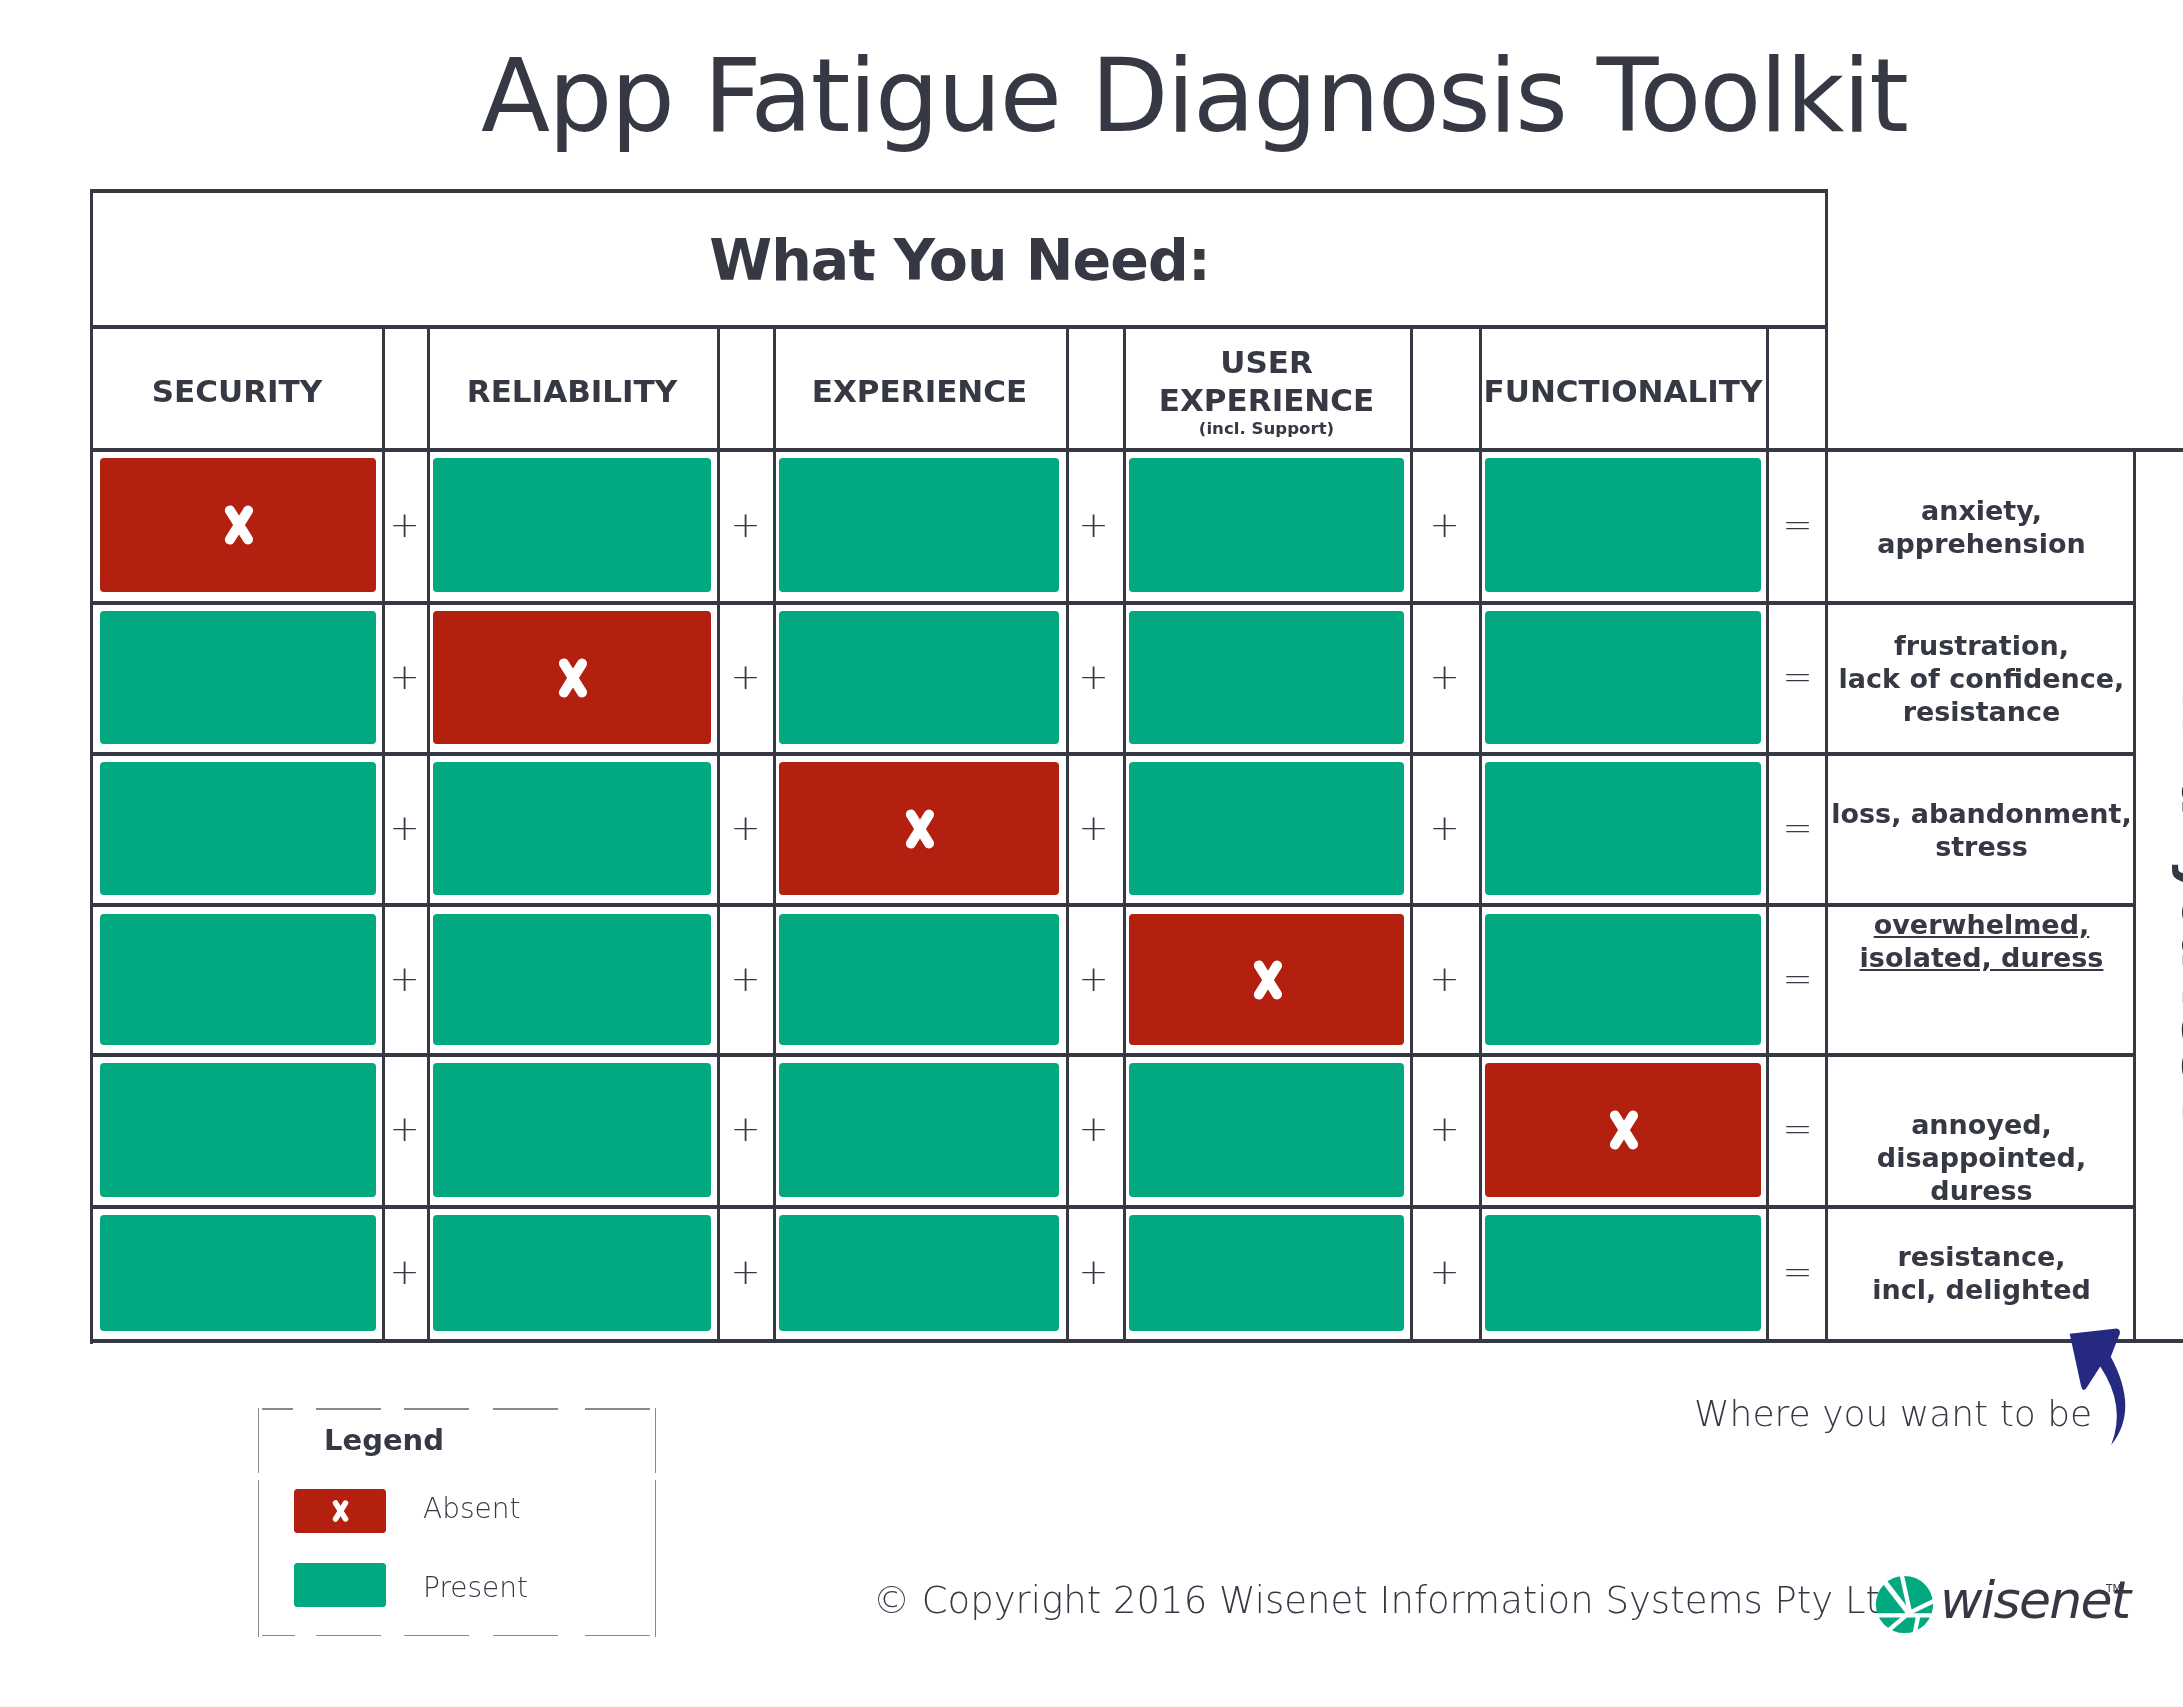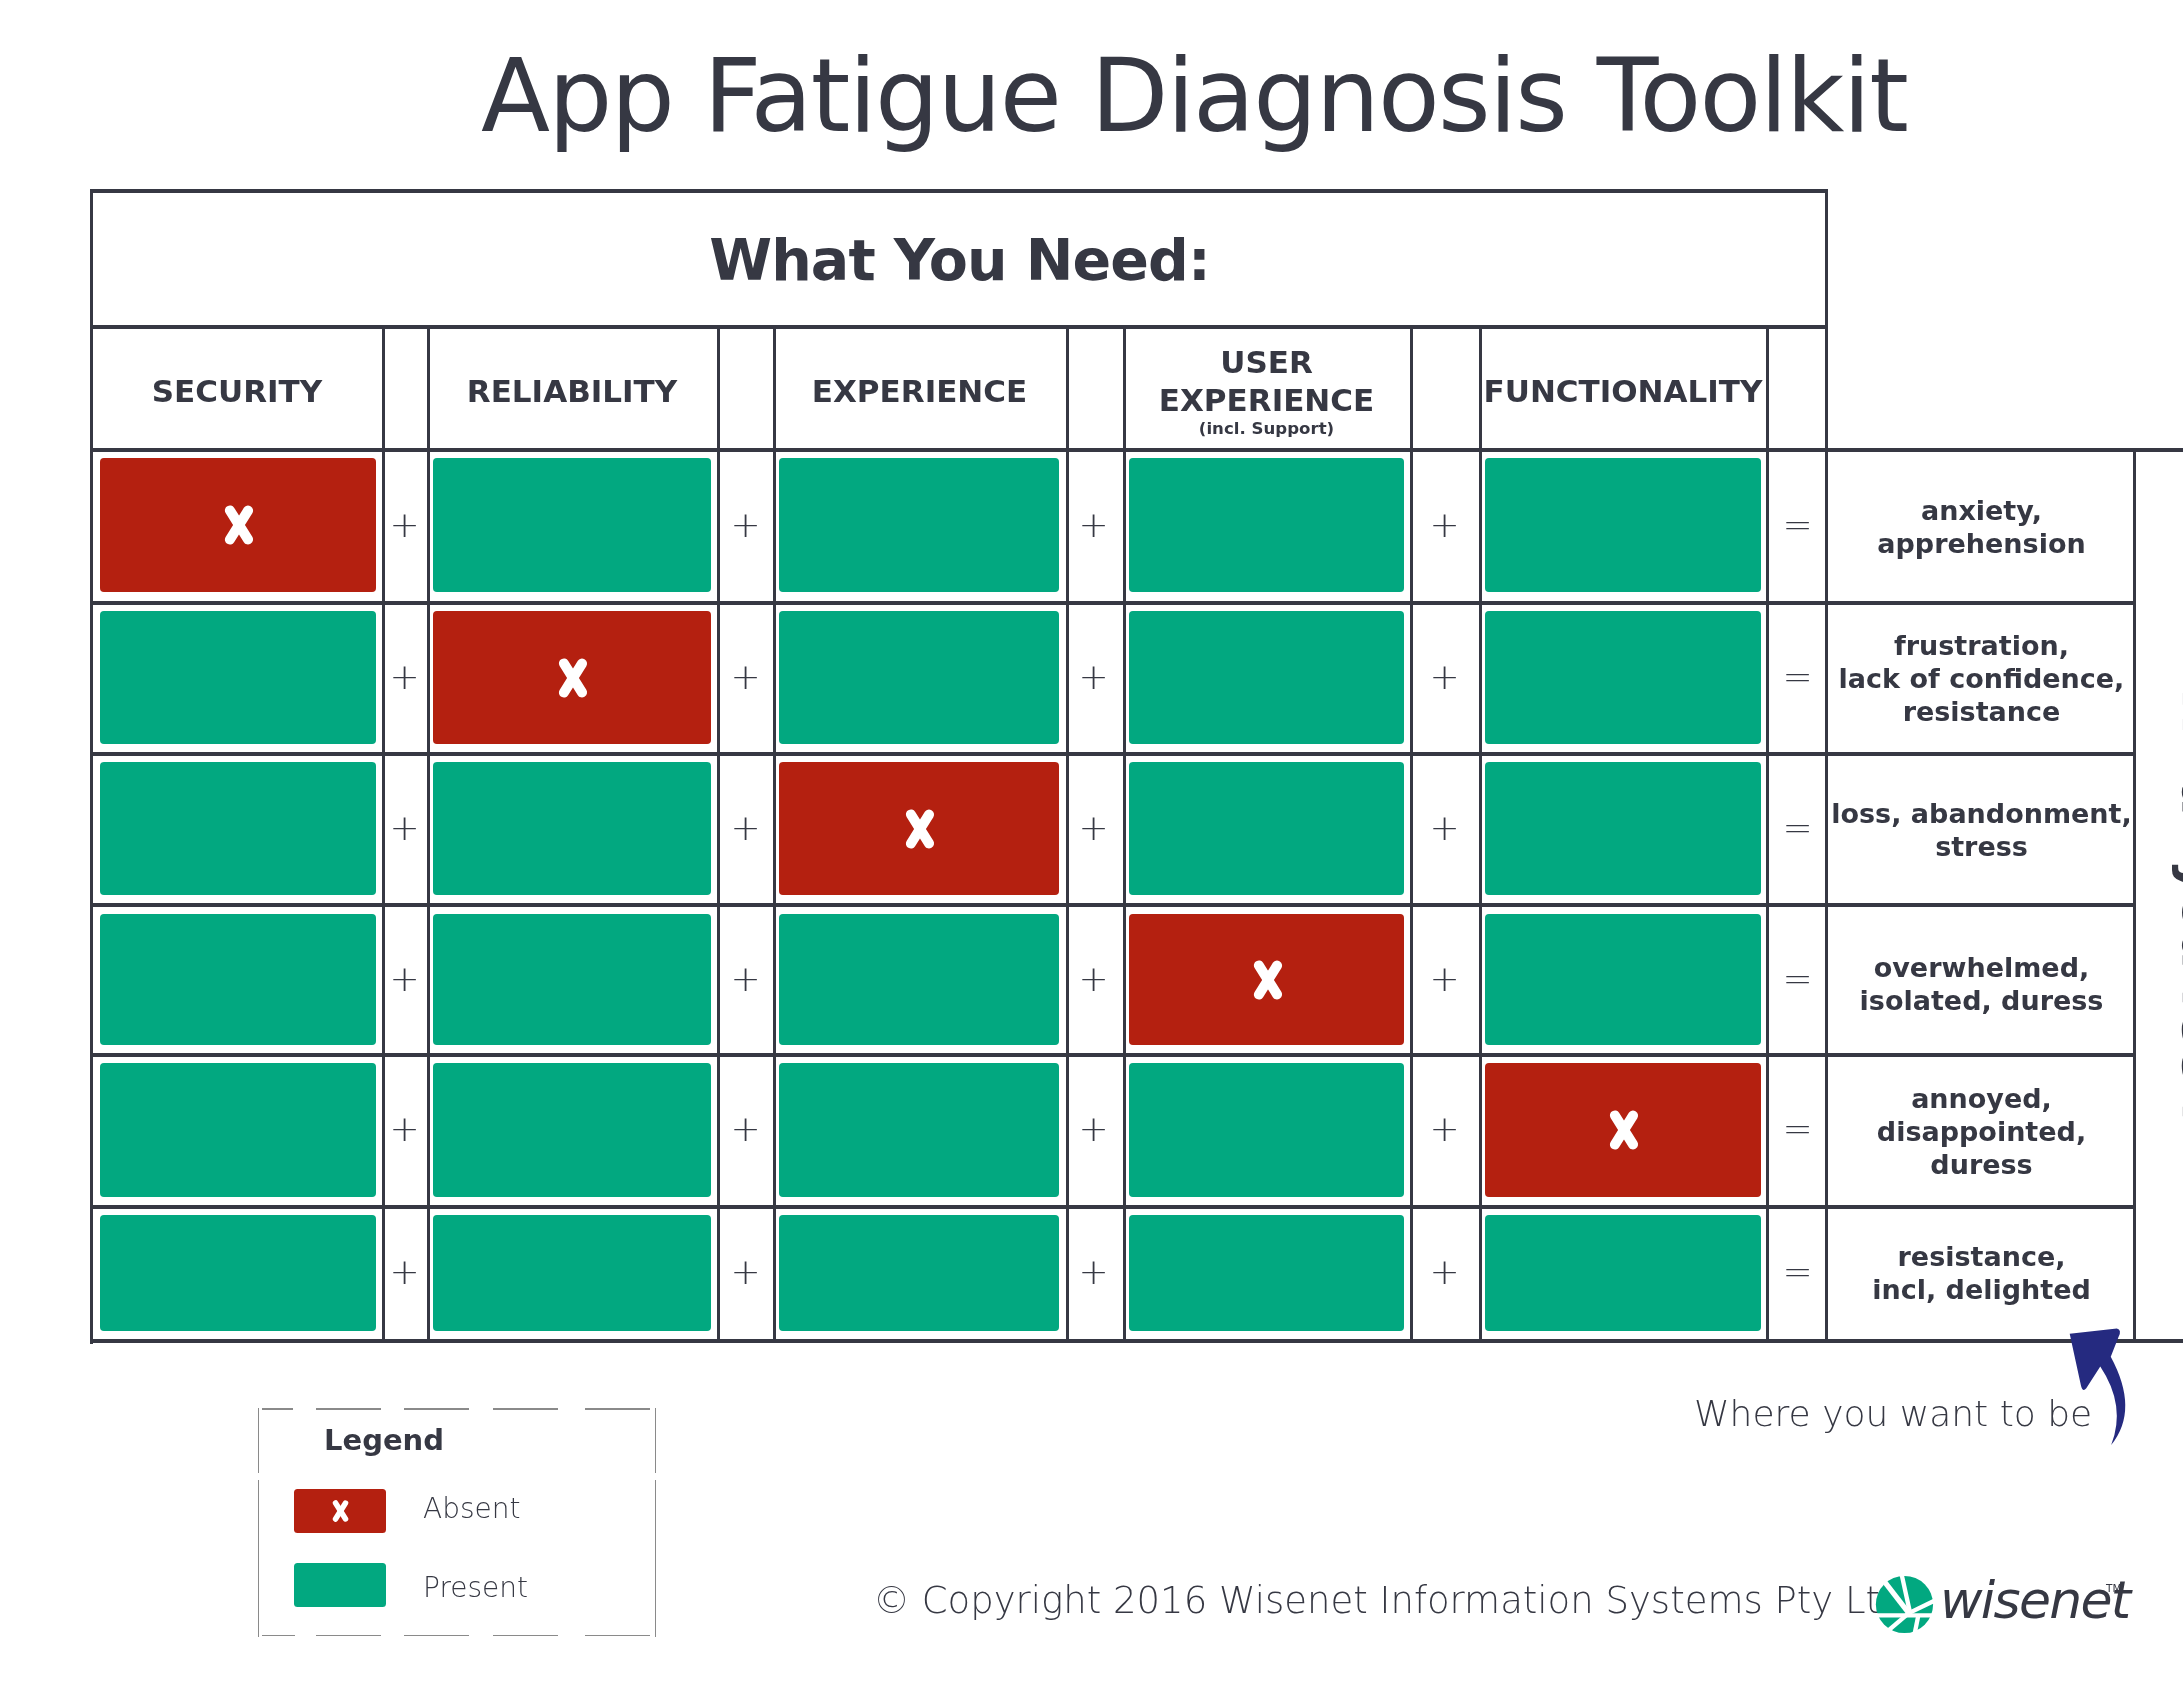--- a/index.html
+++ b/index.html
@@ -150,39 +150,39 @@
     <div class="cell present" style="left: 779px; width: 280px; top: 914px; height: 131px; background: rgb(2, 168, 128);"></div>
     <div class="cell absent" style="left: 1129px; width: 275px; top: 914px; height: 131px; background: rgb(180, 32, 16);">
       <div class="xmark"></div>
     </div>
     <div class="cell present" style="left: 1485px; width: 276px; top: 914px; height: 131px; background: rgb(2, 168, 128);"></div>
     <div class="op" style="left: 389px; top: 961px;">+</div>
     <div class="op" style="left: 730px; top: 961px;">+</div>
     <div class="op" style="left: 1078px; top: 961px;">+</div>
     <div class="op" style="left: 1429px; top: 961px;">+</div>
     <div class="op" style="left: 1782px; top: 961px;">=</div>
-    <div class="feel" style="top: 909px; height: 149px;">
+    <div class="feel" style="top: 866px; height: 149px; text-decoration: underline;">
       <div>
         <div>overwhelmed,</div>
         <div>isolated, duress</div>
       </div>
     </div>
     <div class="cell present" style="left: 100px; width: 276px; top: 1063px; height: 134px; background: rgb(2, 168, 128);"></div>
     <div class="cell present" style="left: 433px; width: 278px; top: 1063px; height: 134px; background: rgb(2, 168, 128);"></div>
     <div class="cell present" style="left: 779px; width: 280px; top: 1063px; height: 134px; background: rgb(2, 168, 128);"></div>
     <div class="cell present" style="left: 1129px; width: 275px; top: 1063px; height: 134px; background: rgb(2, 168, 128);"></div>
     <div class="cell absent" style="left: 1485px; width: 276px; top: 1063px; height: 134px; background: rgb(180, 32, 16);">
       <div class="xmark"></div>
     </div>
     <div class="op" style="left: 389px; top: 1111px;">+</div>
     <div class="op" style="left: 730px; top: 1111px;">+</div>
     <div class="op" style="left: 1078px; top: 1111px;">+</div>
     <div class="op" style="left: 1429px; top: 1111px;">+</div>
     <div class="op" style="left: 1782px; top: 1111px;">=</div>
-    <div class="feel" style="top: 1055px; height: 152px;">
+    <div class="feel" style="top: 1055px; height: 152px; align-items: flex-end;">
       <div>
         <div>annoyed,</div>
         <div>disappointed,</div>
         <div>duress</div>
       </div>
     </div>
     <div class="cell present" style="left: 100px; width: 276px; top: 1215px; height: 116px; background: rgb(2, 168, 128);"></div>
     <div class="cell present" style="left: 433px; width: 278px; top: 1215px; height: 116px; background: rgb(2, 168, 128);"></div>
     <div class="cell present" style="left: 779px; width: 280px; top: 1215px; height: 116px; background: rgb(2, 168, 128);"></div>
     <div class="cell present" style="left: 1129px; width: 275px; top: 1215px; height: 116px; background: rgb(2, 168, 128);"></div>

